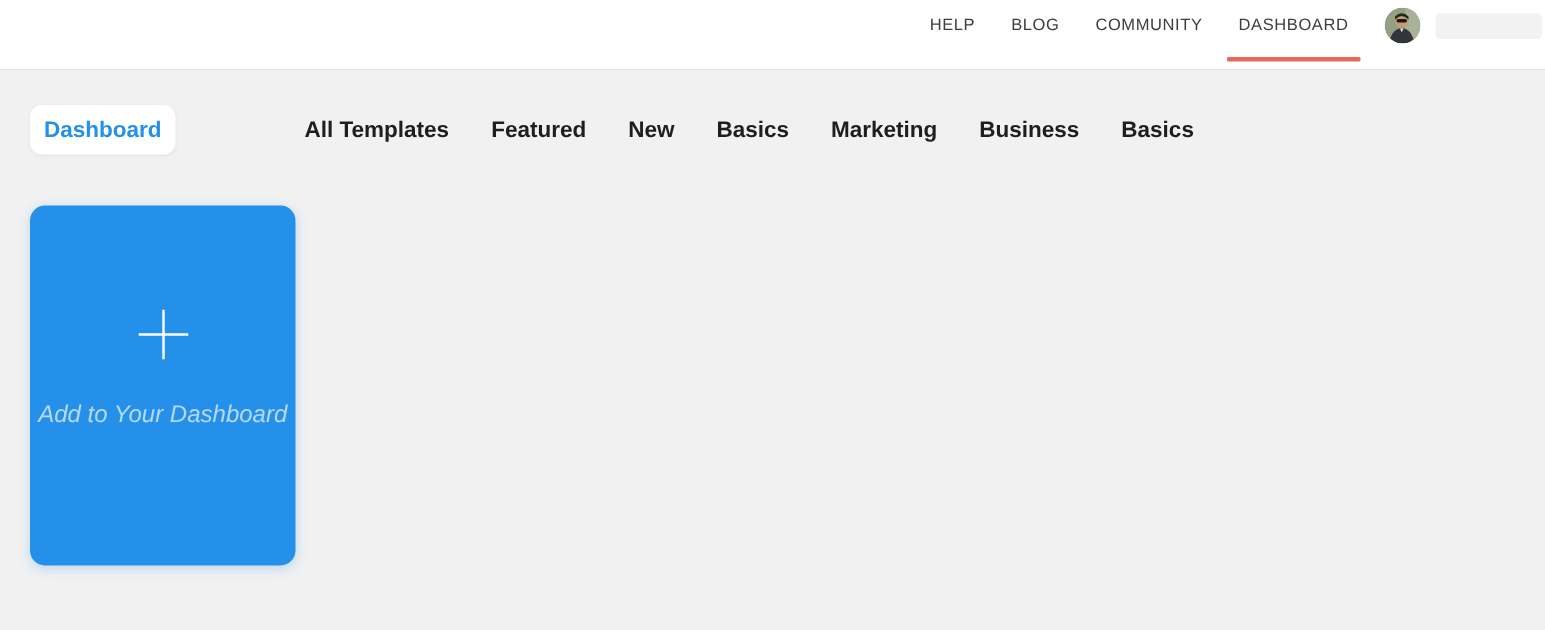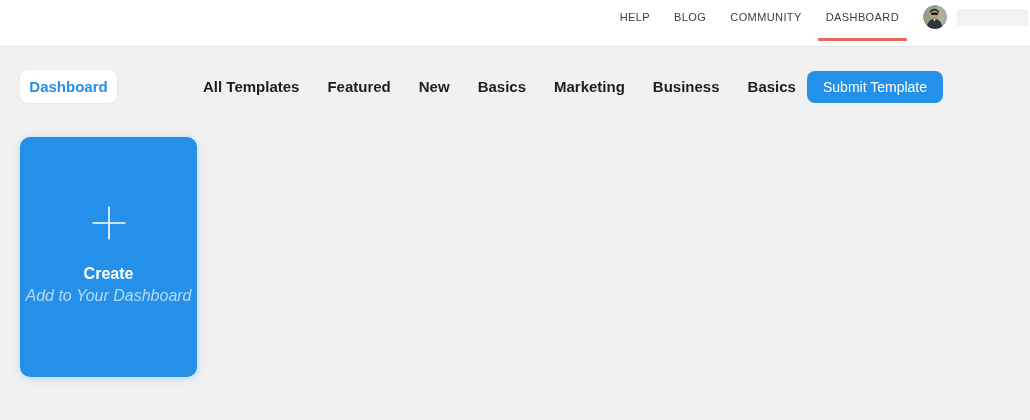--- a/index.html
+++ b/index.html
@@ -183,25 +183,23 @@
   <nav class="tabs">
     <span class="tab">All Templates</span>
     <span class="tab">Featured</span>
     <span class="tab">New</span>
     <span class="tab">Basics</span>
     <span class="tab">Marketing</span>
     <span class="tab">Business</span>
     <span class="tab">Basics</span>
   </nav>
 
-  <button class="submit-btn">Submit Template</button>
 </div>
 
 <div class="create-card">
   <svg class="plus-icon" width="34" height="34" viewBox="0 0 34 34">
     <line x1="17" y1="0.5" x2="17" y2="33.5" stroke="#ffffff" stroke-width="1.6"></line>
     <line x1="0.5" y1="17" x2="33.5" y2="17" stroke="#ffffff" stroke-width="1.6"></line>
   </svg>
   <div class="card-title">
-    <span>Create</span>
   </div>
   <div class="card-subtitle">Add to Your Dashboard</div>
 </div>
 
 </body></html>

